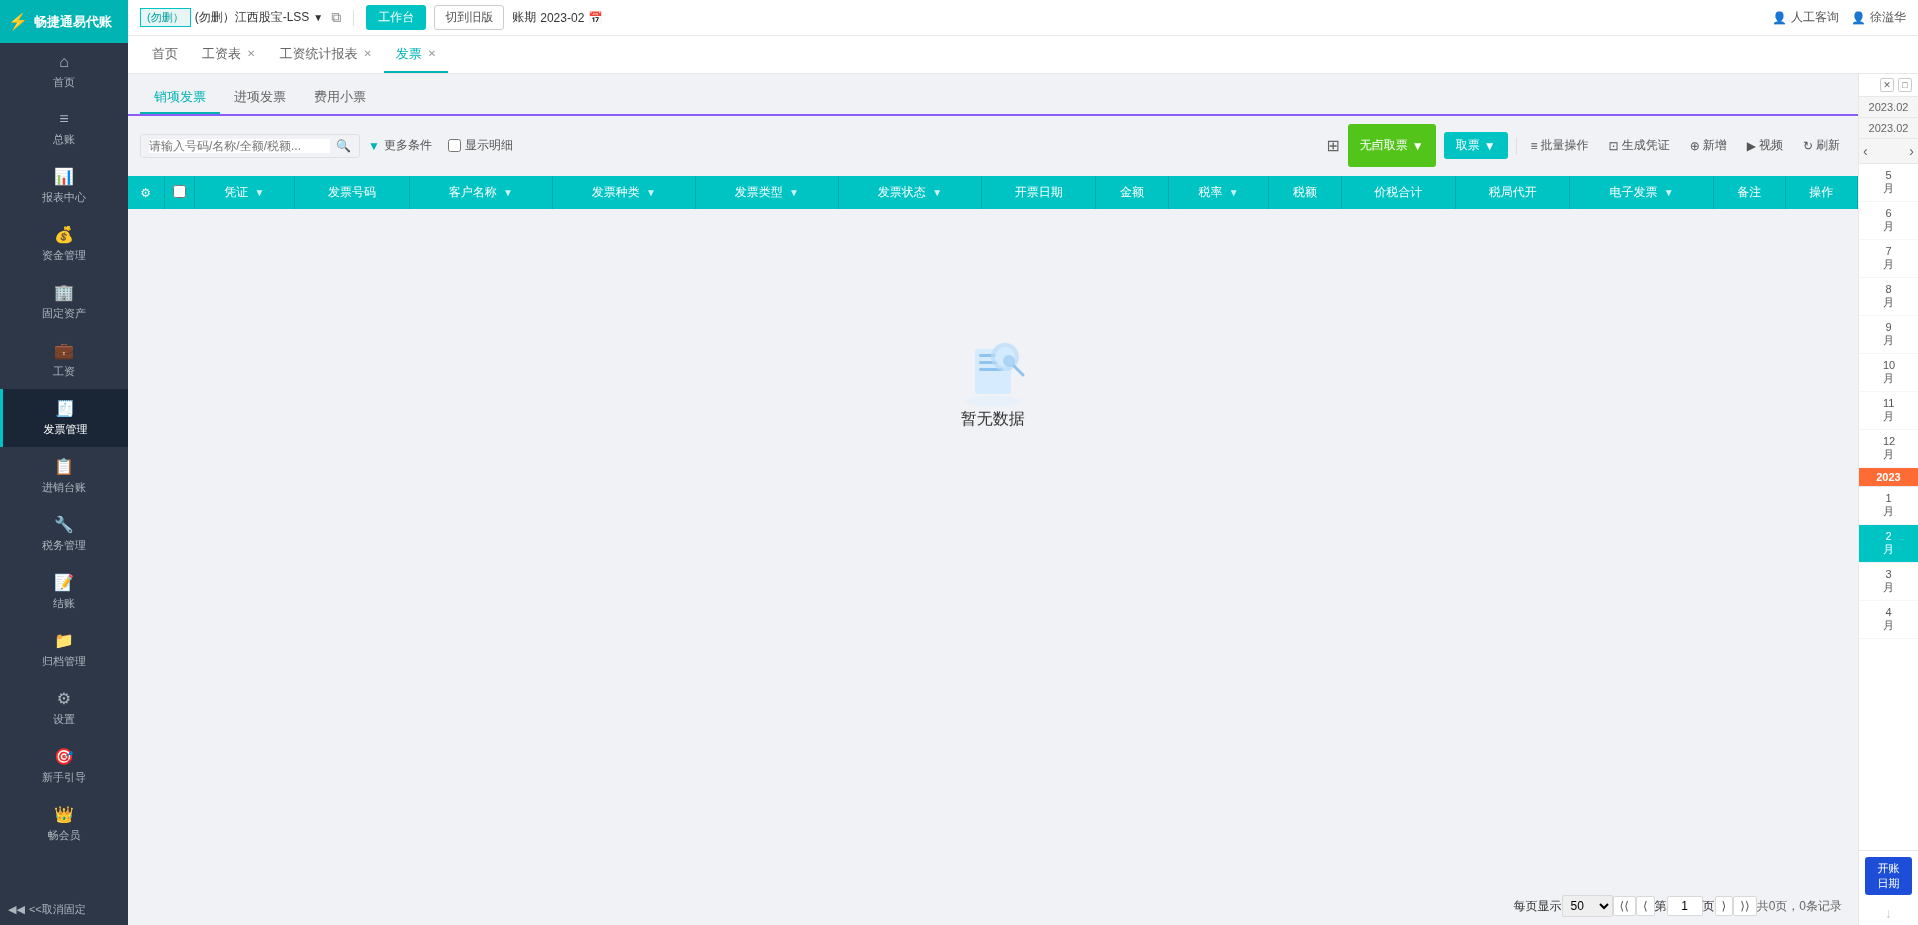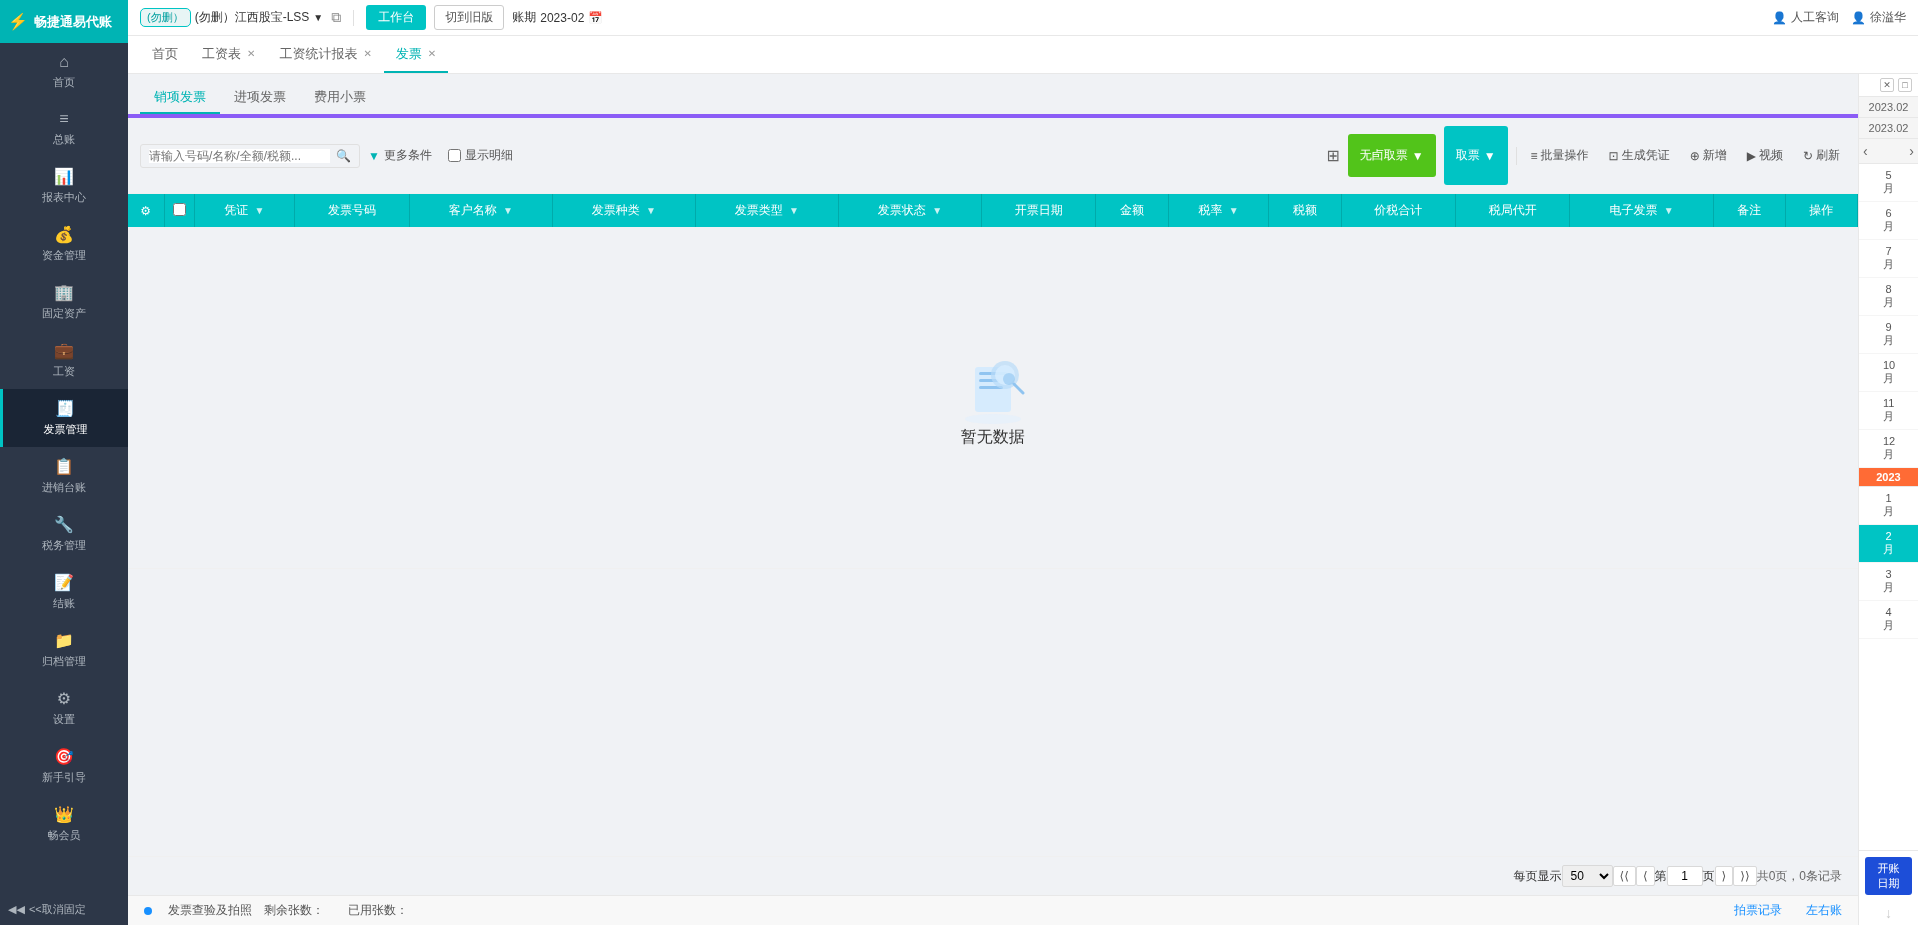--- a/index.html
+++ b/index.html
@@ -19,52 +19,52 @@
     .sidebar-item-label { font-size: 11px; text-align: center; }
     .sidebar-bottom { margin-top: auto; }
     .sidebar-collapse { display: flex; align-items: center; padding: 8px; color: #adb5bd; cursor: pointer; font-size: 11px; gap: 4px; }
 
     
     .main { flex: 1; display: flex; flex-direction: column; overflow: hidden; }
 
     
     .topbar { background: white; height: 36px; display: flex; align-items: center; padding: 0 12px; gap: 8px; border-bottom: 1px solid #e8e8e8; flex-shrink: 0; }
     .topbar-company { display: flex; align-items: center; gap: 4px; font-size: 12px; color: #333; cursor: pointer; }
-    .topbar-company-badge { background: #e8f5f5; border: 1px solid #00c4c4; color: #00a0a0; padding: 1px 6px; border-radius: 5px; font-size: 11px; }
+    .topbar-company-badge { background: #e8f5f5; border: 1px solid #00c4c4; color: #00a0a0; padding: 1px 6px; border-radius: 0; font-size: 11px; }
     .topbar-divider { width: 1px; height: 16px; background: #e0e0e0; margin: 0 4px; }
     .topbar-btn { background: #00c4c4; color: white; border: none; padding: 4px 12px; border-radius: 3px; cursor: pointer; font-size: 12px; }
     .topbar-btn-outline { background: white; color: #555; border: 1px solid #ccc; padding: 3px 10px; border-radius: 3px; cursor: pointer; font-size: 12px; }
     .topbar-period { display: flex; align-items: center; gap: 4px; font-size: 12px; color: #333; }
     .topbar-right { margin-left: auto; display: flex; align-items: center; gap: 12px; }
     .topbar-right-item { display: flex; align-items: center; gap: 4px; color: #555; cursor: pointer; font-size: 12px; }
 
     
     .tabbar { background: white; border-bottom: 1px solid #e8e8e8; display: flex; align-items: center; padding: 0 12px; height: 38px; flex-shrink: 0; }
     .tab-item { padding: 8px 12px; font-size: 13px; cursor: pointer; color: #666; display: flex; align-items: center; gap: 6px; border-bottom: 2px solid transparent; }
     .tab-item.active { color: #00b4b4; border-bottom: 2px solid #00b4b4; }
     .tab-close { font-size: 10px; color: #999; }
     .tab-home { color: #666; }
 
     
-    .subtab-bar { display: flex; align-items: flex-start; padding: 8px 12px 0; gap: 0; border-bottom: 4px solid #8b5cf6; flex-shrink: 0; }
+    .subtab-bar { display: flex; align-items: flex-start; padding: 8px 12px 0; gap: 0; border-bottom: 2px solid #8b5cf6; flex-shrink: 0; }
     .subtab-item { padding: 6px 14px; cursor: pointer; color: #666; font-size: 13px; border-bottom: 2px solid transparent; }
     .subtab-item.active { color: #00b4b4; border-bottom: 2px solid #00b4b4; }
 
     
     .toolbar { display: flex; align-items: center; padding: 8px 12px; gap: 8px; flex-shrink: 0; border-bottom: 1px solid #f0f0f0; }
     .toolbar-left { display: flex; align-items: center; gap: 8px; }
     .toolbar-right { margin-left: auto; display: flex; align-items: center; gap: 8px; }
     .search-input { border: 1px solid #e0e0e0; border-radius: 3px; padding: 4px 8px; font-size: 12px; width: 220px; color: #999; display: flex; align-items: center; gap: 6px; }
     .search-input input { border: none; outline: none; font-size: 12px; color: #999; width: 100%; }
     .filter-btn { display: flex; align-items: center; gap: 4px; color: #555; cursor: pointer; font-size: 12px; }
     .filter-icon { color: #00b4b4; }
     .show-detail { display: flex; align-items: center; gap: 4px; font-size: 12px; color: #555; cursor: pointer; padding-left: 8px; }
     .grid-icon { font-size: 16px; color: #666; cursor: pointer; }
     .btn-green { background: #52c41a; color: white; border: none; padding: 13px 12px; border-radius: 3px; cursor: pointer; font-size: 12px; display: flex; align-items: center; gap: 4px; }
-    .btn-teal { background: #00c4c4; color: white; border: none; padding: 21px 12px; border-radius: 3px; cursor: pointer; font-size: 12px; display: flex; align-items: center; gap: 4px; }
+    .btn-teal { background: #00c4c4; color: white; border: none; padding: 5px 12px; border-radius: 3px; cursor: pointer; font-size: 12px; display: flex; align-items: center; gap: 4px; }
     .btn-text { background: none; border: none; color: #555; cursor: pointer; font-size: 12px; display: flex; align-items: center; gap: 3px; padding: 4px 6px; }
     .toolbar-separator { width: 1px; height: 18px; background: #e0e0e0; }
 
     
     .table-container { flex: 1; overflow: auto; }
     .data-table { width: 100%; border-collapse: collapse; min-width: 1400px; }
     .data-table th { background: #00c4c4; color: white; padding: 8px 8px; font-size: 12px; text-align: center; white-space: nowrap; font-weight: normal; border-right: 1px solid #00aaaa; }
     .data-table th:first-child { width: 36px; }
     .data-table td { padding: 8px; border-bottom: 1px solid #f0f0f0; font-size: 16px; text-align: center; }
     .th-filter { font-size: 10px; margin-left: 3px; opacity: 0.8; }
@@ -389,32 +389,20 @@
           <button class="pagination-btn">⟨⟨</button>
           <button class="pagination-btn">⟨</button>
           <span>第</span>
           <input class="pagination-input" type="text" value="1" style="">
           <span>页</span>
           <button class="pagination-btn">⟩</button>
           <button class="pagination-btn">⟩⟩</button>
           <span class="pagination-text">共0页，0条记录</span>
         </div>
 
-        <div class="bottom-bar">
-          <span class="bottom-dot"></span>
-          <span>发票查验及拍照</span>
-          <span>剩余张数：</span>
-          <span></span>
-          <span>已用张数：</span>
-          <span></span>
-          <span style="margin-left: auto;"></span>
-          <a class="bottom-link">拍票记录</a>
-          <span> </span>
-          <a class="bottom-link">左右账</a>
-        </div>
       </div>
 
       <div class="right-panel">
         <div class="panel-controls">
           <button class="panel-control-btn">✕</button>
           <button class="panel-control-btn">□</button>
         </div>
         <div class="right-panel-header">
           <span>2023.02</span>
         </div>

